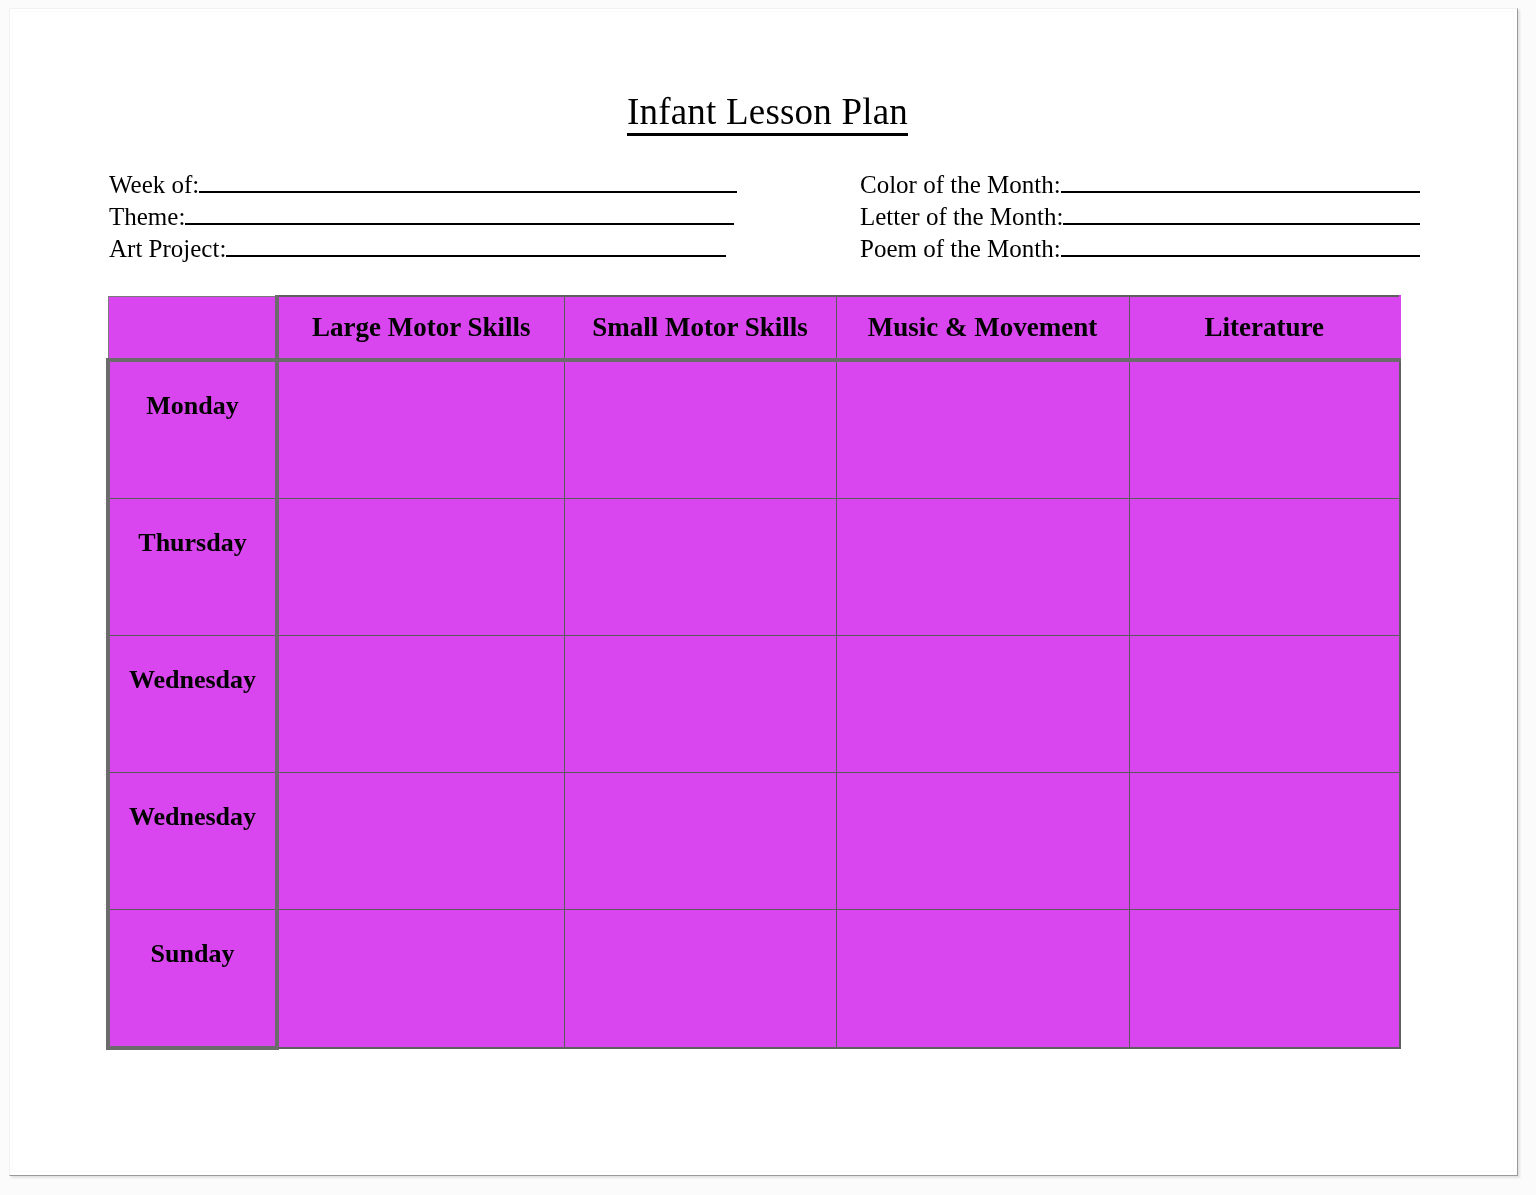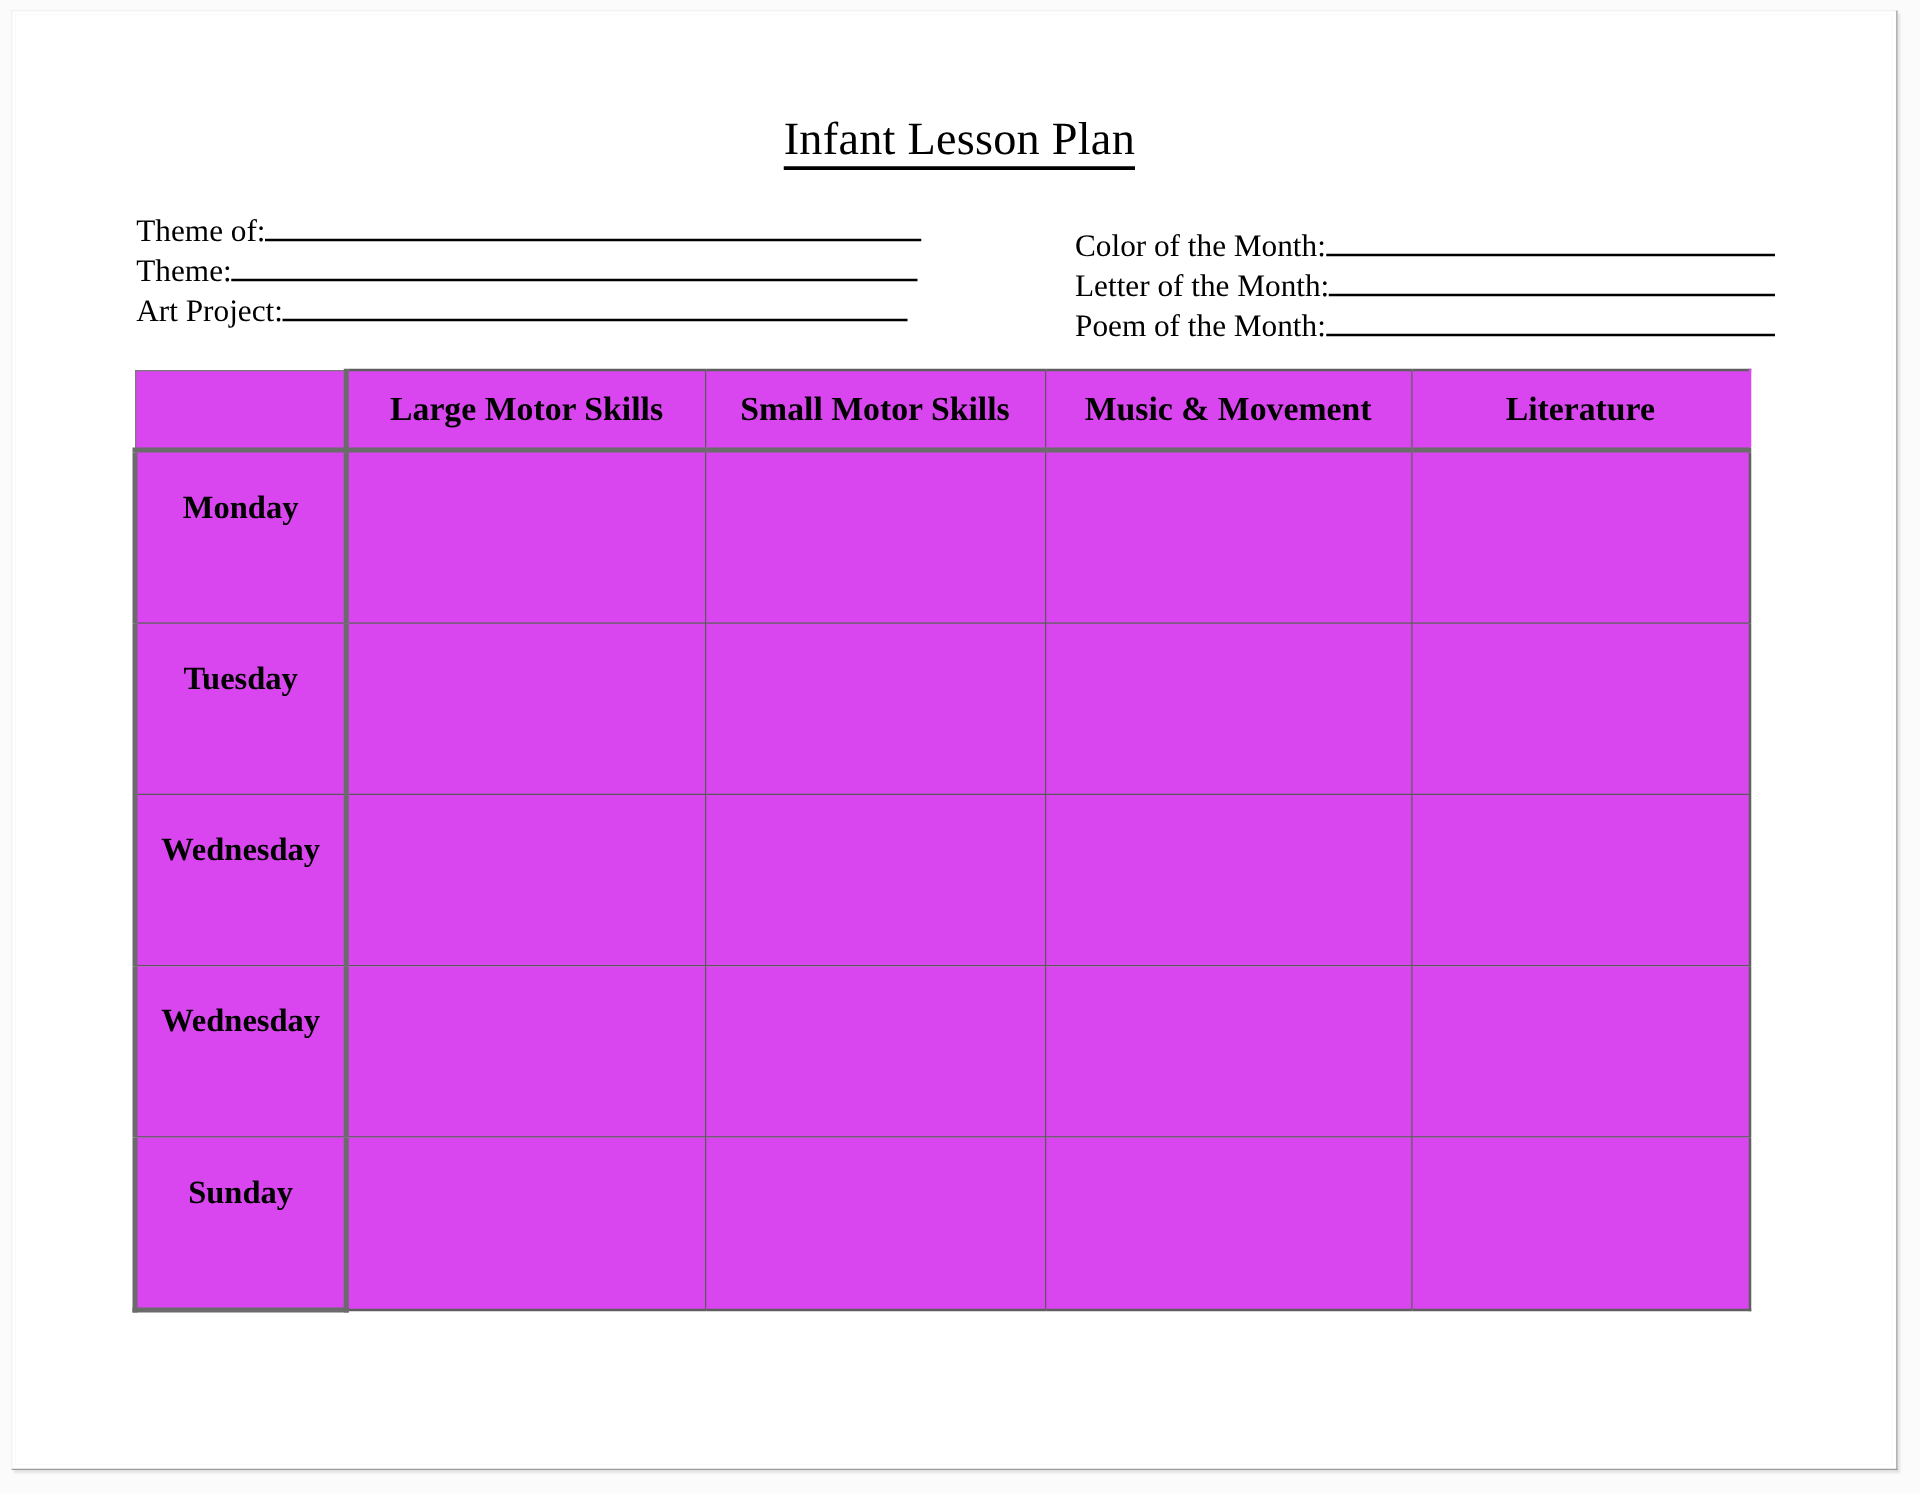--- a/index.html
+++ b/index.html
@@ -63,21 +63,21 @@
   
   .fields-left {
     position: absolute;
     left: 96px;
     top: 157px;
     width: 640px;
   }
   .fields-right {
     position: absolute;
     left: 847px;
-    top: 169px;
+    top: 157px;
     width: 560px;
   }
   .field-row {
     display: flex;
     align-items: baseline;
     height: 32px;
     font-size: 25px;
     white-space: nowrap;
   }
   .field-label {
@@ -172,21 +172,21 @@
 
 <div class="paper">
   <div class="paper-inner">
 
     <div class="title">
       <span>Infant Lesson Plan</span>
     </div>
 
     <div class="fields-left">
       <div class="field-row r1">
-        <span class="field-label">Theme of:</span>
+        <span class="field-label">Week of:</span>
         <span class="field-blank"></span>
       </div>
       <div class="field-row r2">
         <span class="field-label">Theme:</span>
         <span class="field-blank"></span>
       </div>
       <div class="field-row r3">
         <span class="field-label">Art Project:</span>
         <span class="field-blank"></span>
       </div>
@@ -229,21 +229,21 @@
           <td class="day-cell">
               <span class="day-label">Monday</span>
             </td>
           <td></td>
           <td></td>
           <td></td>
           <td class="cell-last"></td>
         </tr>
         <tr>
           <td class="day-cell">
-              <span class="day-label">Tuesday</span>
+              <span class="day-label">Thursday</span>
             </td>
           <td></td>
           <td></td>
           <td></td>
           <td class="cell-last"></td>
         </tr>
         <tr>
           <td class="day-cell">
               <span class="day-label">Wednesday</span>
             </td>

